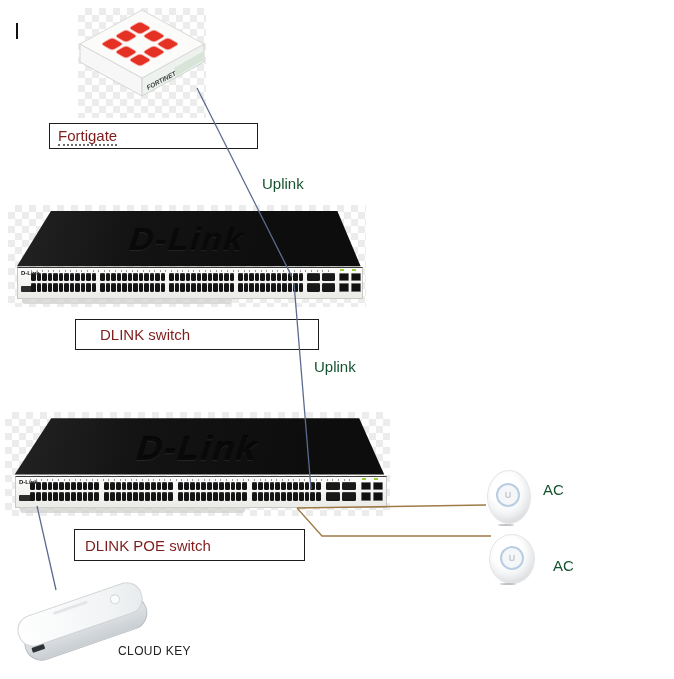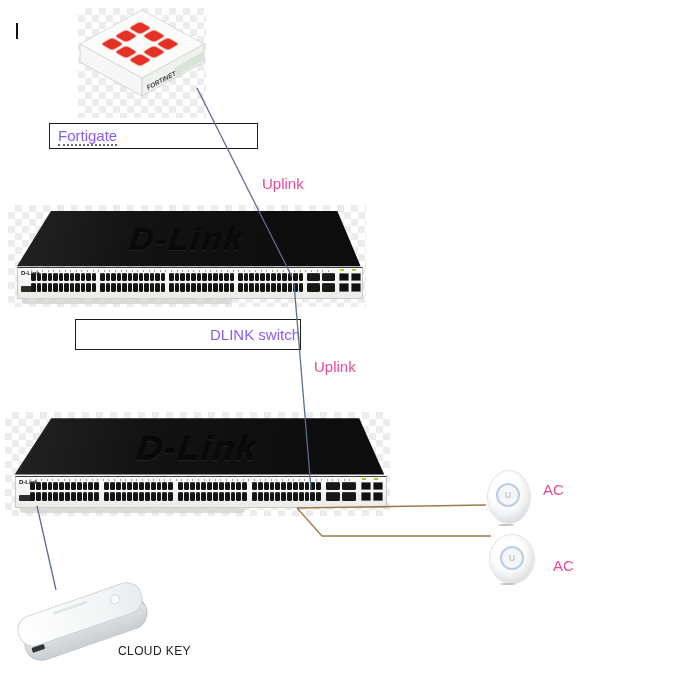--- a/index.html
+++ b/index.html
@@ -18,25 +18,25 @@
 
   .abs{position:absolute;}
 
   
   .cursor{left:16px;top:23px;width:1.5px;height:16px;background:#111;}
 
   
   .label-box{
     background:#fff;border:1.6px solid #1c1c1c;
     display:flex;align-items:center;
-    font-size:15px;color:#8b5cf6;
+    font-size:15px;color:#7f1d1d;
   }
   .spell{border-bottom:2px dotted #6b6b6b;padding-bottom:0px;}
 
-  .float-label{font-size:15px;color:#ec4899;white-space:nowrap;}
+  .float-label{font-size:15px;color:#14532d;white-space:nowrap;}
   .small-label{font-size:12px;color:#222;letter-spacing:0.4px;}
 
   
   .switch{overflow:hidden;}
   .sw-top{
     position:absolute;inset:0;
     clip-path:polygon(12% 6%,92% 6%,98.5% 60%,2.5% 60%);
     background:linear-gradient(100deg,#242424 0%,#131313 35%,#0d0d0d 80%);
   }
   .sw-brand{
@@ -263,21 +263,21 @@
             <div class="port-cell"></div>
             <div class="port-cell"></div>
             <div class="port-cell"></div>
             <div class="port-cell"></div>
           </div>
       </div>
     </div>
     <div class="sw-shadow" style="left:14px;top:93px;width:210px;"></div>
   </div>
 
-  <div class="abs label-box" style="left:75px;top:319px;width:218px;height:29px;padding-left:6px;justify-content:flex-end;">
+  <div class="abs label-box" style="left:75px;top:319px;width:218px;height:29px;padding-left:24px;">
     <span>DLINK switch</span>
   </div>
 
   <div class="abs float-label" style="left:314px;top:358px;">Uplink</div>
 
   <div class="abs checker switch" style="left:5px;top:412px;width:385px;height:104px;">
     <div class="sw-top">
       <div class="sw-brand" style="top:17px;font-size:35px;">D-Link</div>
     </div>
     <div class="sw-panel" style="left:10px;top:64px;width:370px;">
@@ -400,20 +400,23 @@
             <div class="port-cell"></div>
             <div class="port-cell"></div>
             <div class="port-cell"></div>
             <div class="port-cell"></div>
           </div>
       </div>
     </div>
     <div class="sw-shadow" style="left:15px;top:95px;width:225px;"></div>
   </div>
 
+  <div class="abs label-box" style="left:74px;top:529px;width:219px;height:30px;padding-left:10px;">
+    <span>DLINK POE switch</span>
+  </div>
 
   <div class="abs ap" style="left:487px;top:470px;width:42px;height:52px;">
     <div class="ap-ring" style="left:8px;top:12px;width:20px;height:20px;">U</div>
   </div>
   <div class="abs ap-shadow" style="left:498px;top:524px;width:16px;"></div>
   <div class="abs float-label" style="left:543px;top:481px;">AC</div>
 
   <div class="abs ap" style="left:489px;top:534px;width:44px;height:48px;">
     <div class="ap-ring" style="left:10px;top:11px;width:20px;height:20px;">U</div>
   </div>

